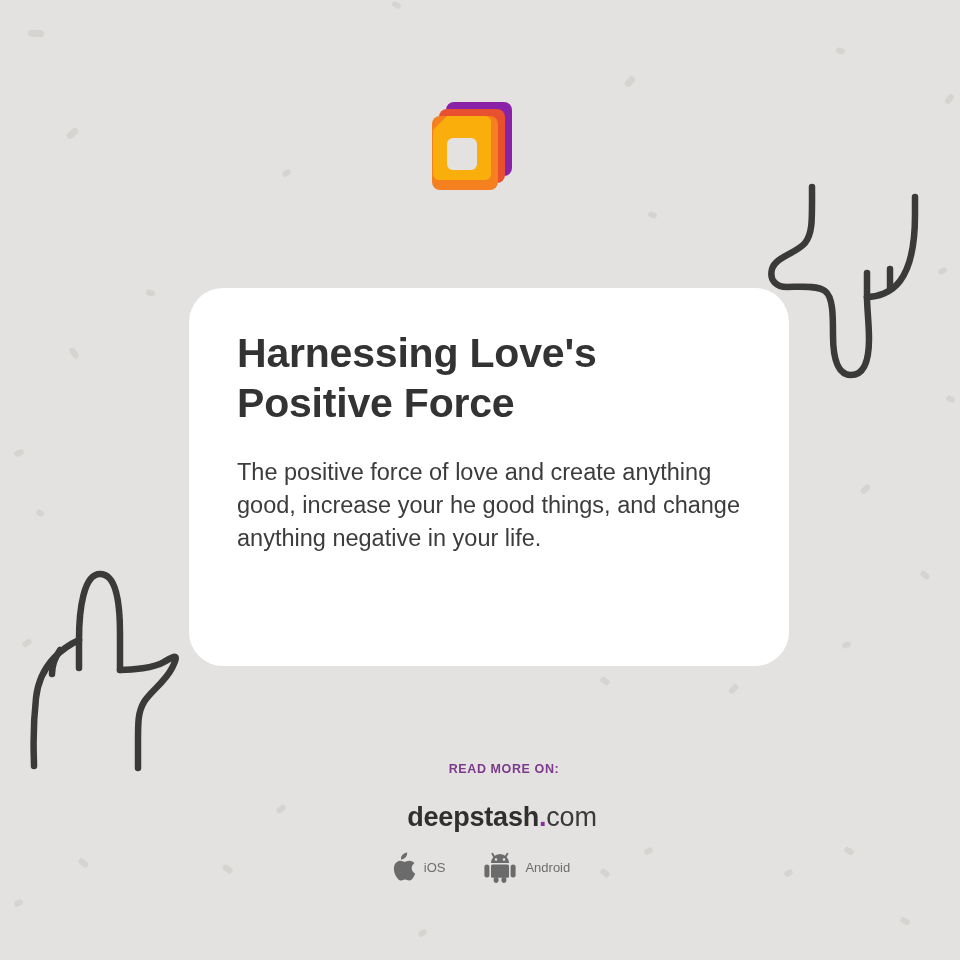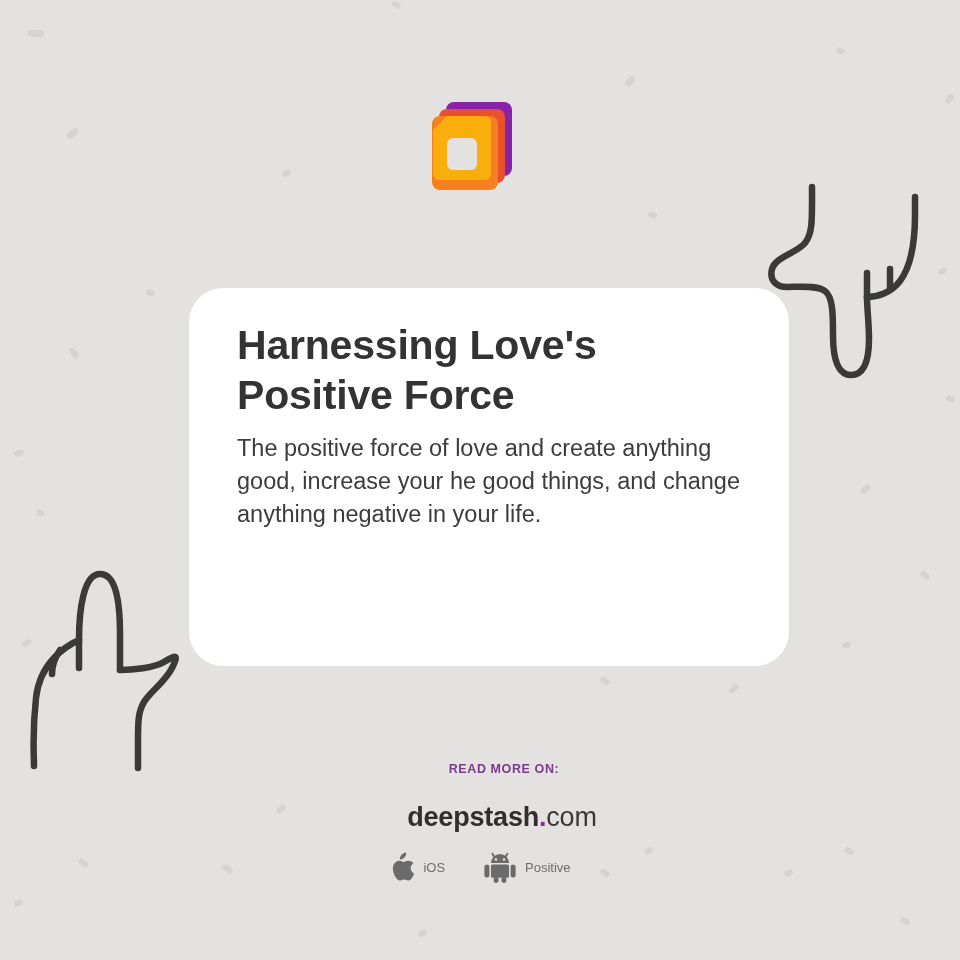--- a/index.html
+++ b/index.html
@@ -54,32 +54,32 @@
   
   .card {
     position: absolute;
     left: 189px;
     top: 288px;
     width: 600px;
     height: 378px;
     background: #ffffff;
     border-radius: 34px;
     box-sizing: border-box;
-    padding: 32px 48px 0 48px;
+    padding: 40px 48px 0 48px;
   }
   .card-title {
     margin: 0;
     font-size: 41px;
     line-height: 50px;
     font-weight: bold;
     color: #333333;
     letter-spacing: -0.2px;
   }
   .card-body {
-    margin: 12px 0 0 0;
+    margin: 28px 0 0 0;
     font-size: 23.5px;
     line-height: 33px;
     color: #3c3c3c;
     font-weight: normal;
   }
 
   
   .footer {
     position: absolute;
     left: 0;
@@ -236,19 +236,19 @@
               <rect x="8" y="12.6" width="18" height="13.2" rx="1.6"></rect>
 
               <rect x="1.4" y="12.4" width="5" height="13" rx="2.5"></rect>
               <rect x="27.6" y="12.4" width="5" height="13" rx="2.5"></rect>
 
               <rect x="10.6" y="25" width="5" height="6" rx="2.4"></rect>
               <rect x="18.4" y="25" width="5" height="6" rx="2.4"></rect>
             </g>
           </svg>
         </span>
-        <span class="store-label">Positive</span>
+        <span class="store-label">Android</span>
       </div>
 
     </div>
   </div>
 
 </div>
 
 </body></html>

